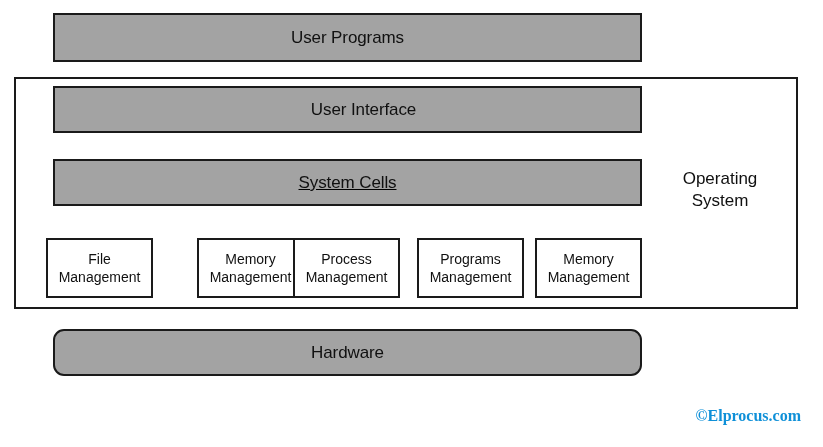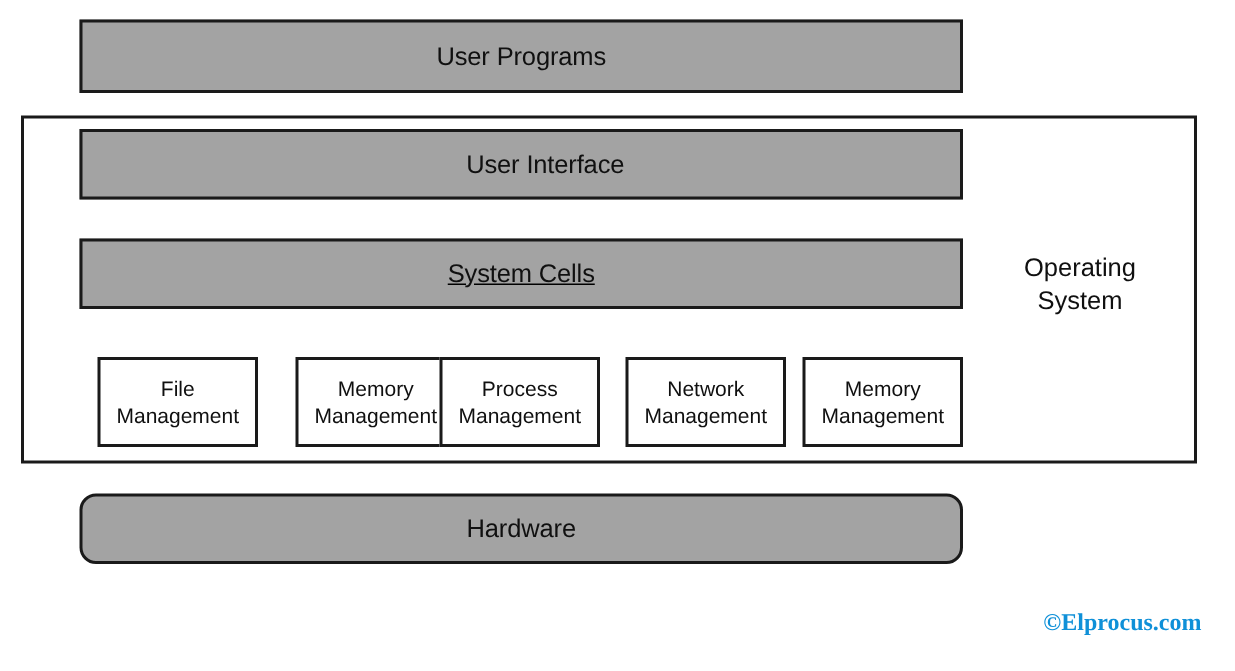--- a/index.html
+++ b/index.html
@@ -131,37 +131,37 @@
 
   <div class="box layer-wide" id="system-cells">
     <span class="label">System Cells</span>
   </div>
 
   <div id="os-caption">
     <span class="line">Operating</span>
     <span class="line">System</span>
   </div>
 
-  <div class="mgmt-box" style="left:65px;">
+  <div class="mgmt-box" style="left:46px;">
     <span class="mline">File</span>
     <span class="mline">Management</span>
   </div>
 
   <div class="mgmt-box" style="left:173px;margin-left:24px;">
     <span class="mline">Memory</span>
     <span class="mline">Management</span>
   </div>
 
   <div class="mgmt-box" style="left:293px;">
     <span class="mline">Process</span>
     <span class="mline">Management</span>
   </div>
 
   <div class="mgmt-box" style="left:417px;">
-    <span class="mline">Network</span>
+    <span class="mline">Programs</span>
     <span class="mline">Management</span>
   </div>
 
   <div class="mgmt-box" style="left:535px;">
     <span class="mline">Memory</span>
     <span class="mline">Management</span>
   </div>
 
   <div class="box layer-wide" id="hardware">
     <span class="label">Hardware</span>

